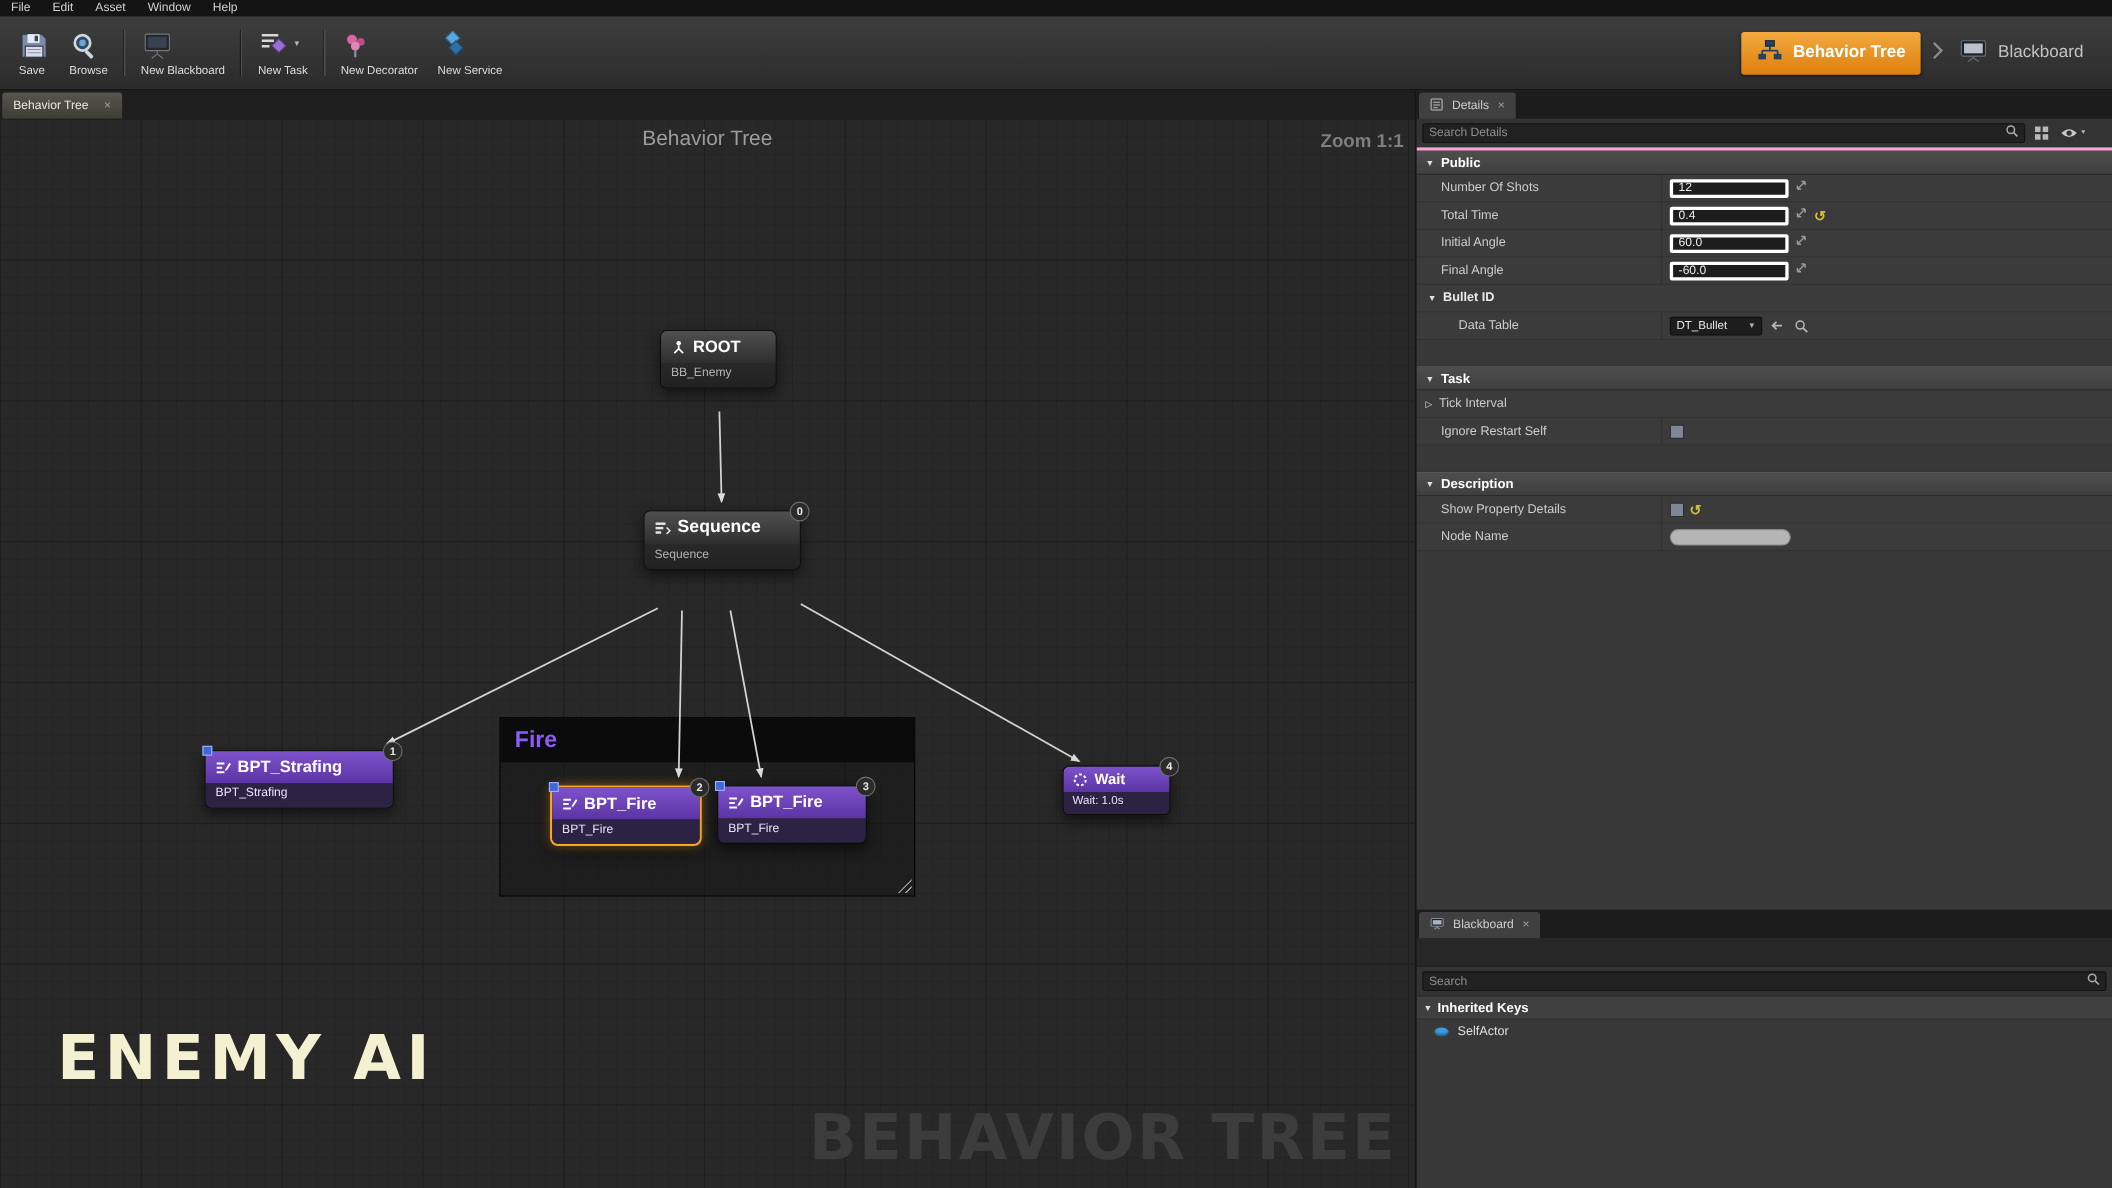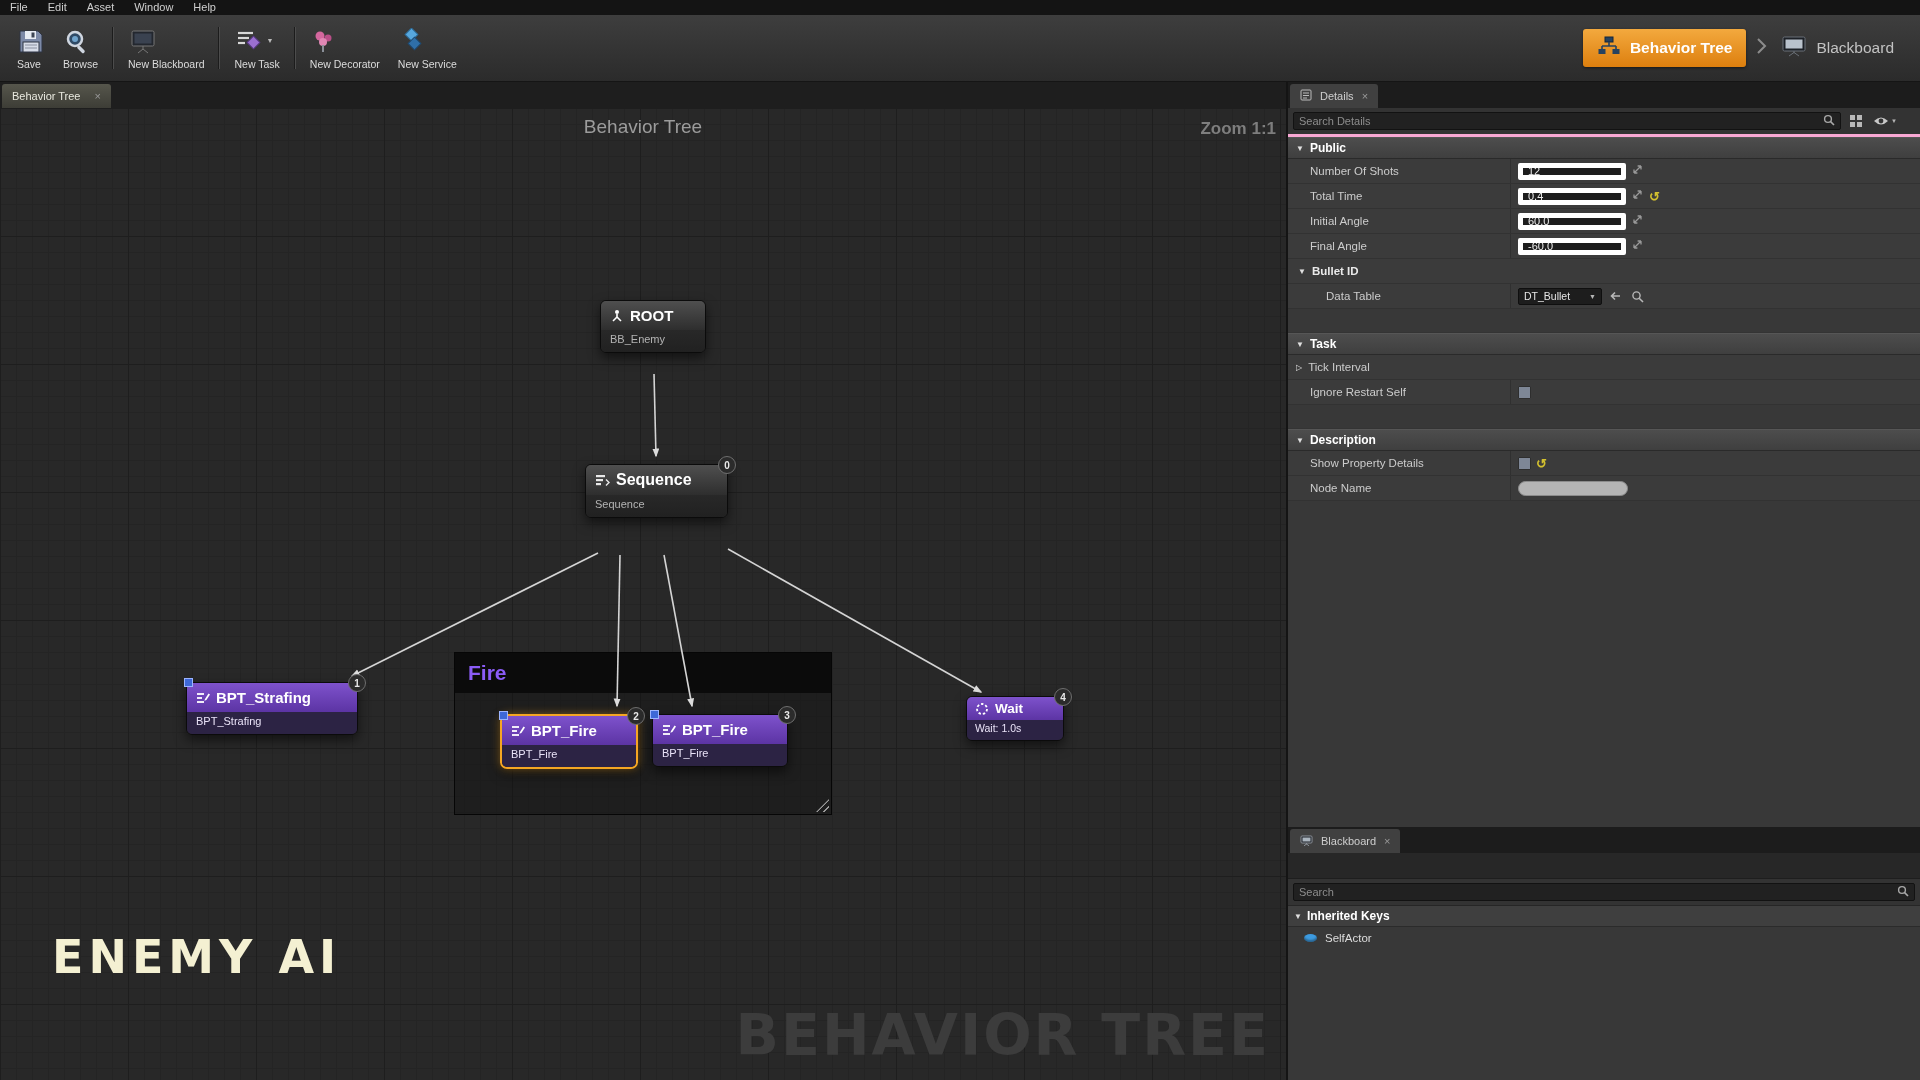--- a/index.html
+++ b/index.html
@@ -67,21 +67,21 @@
   .sel { border:2px solid #f5a623; border-radius:7px;
          box-shadow:0 0 10px rgba(245,166,35,.45),0 5px 12px rgba(0,0,0,.5); }
   .badge { position:absolute; top:-9px; right:-9px; width:18px; height:18px; border-radius:50%;
            background:#2b2b2b; border:1.5px solid #6e6e6e; color:#e8e8e8; font-size:10px; font-weight:bold;
            display:flex; align-items:center; justify-content:center; z-index:4; }
   .flag { position:absolute; top:-5px; left:-3px; width:9px; height:9px; background:#3e68d8;
           border:1px solid #9cb4ff; z-index:4; }
   .nicon { display:flex; align-items:center; }
 
   .overlay-title { position:absolute; left:52px; top:822px; z-index:1; color:#f4f0d2;
-                   font-size:46px; font-weight:900; letter-spacing:5px;
+                   font-size:56px; font-weight:900; letter-spacing:5px;
                    font-family:"DejaVu Sans","Liberation Sans",sans-serif; }
   .watermark { position:absolute; right:16px; top:894px; z-index:0; color:#3c3c3c;
                font-size:57px; font-weight:800; letter-spacing:2px;
                font-family:"DejaVu Sans","Liberation Sans",sans-serif; }
 
   
   .right-col { width:634px; flex:none; display:flex; flex-direction:column; background:#383838;
                border-left:2px solid #141414; }
   .panel-tabbar { height:26px; background:#1c1c1c; display:flex; align-items:flex-end; padding-left:2px; flex:none; }
   .panel-tab { height:24px; background:#404040; border-radius:3px 3px 0 0; color:#cecece; font-size:11px;
@@ -104,21 +104,21 @@
               color:#fff; font-weight:bold; font-size:12px; flex:none; }
   .tri { font-size:8px; color:#e0e0e0; }
   .drow { height:25px; background:#3b3b3b; border-bottom:1px solid #323232; display:flex; align-items:center; flex:none; }
   .dlabel { width:222px; flex:none; color:#cccccc; font-size:11.5px; padding-left:22px;
             display:flex; align-items:center; gap:6px; }
   .dlabel.bold { font-weight:bold; color:#eaeaea; padding-left:10px; }
   .dlabel.sub { padding-left:38px; }
   .dlabel.tri-row { padding-left:8px; }
   .dvalue { flex:1; display:flex; align-items:center; gap:5px; border-left:1px solid #303030;
             padding-left:7px; height:100%; }
-  .num-field { width:108px; height:17px; background:#1d1d1d; border:5px solid #ffffff; border-radius:2px;
+  .num-field { width:108px; height:17px; background:#1d1d1d; border:3px solid #ffffff; border-radius:2px;
                color:#ececec; font-size:11px; padding:0 5px; font-family:inherit; outline:none; }
   .name-field { width:110px; height:15px; background:#b5b5b5; border:1px solid #8c8c8c; border-radius:8px; outline:none; }
   .dd { height:17px; background:#1d1d1d; border:1px solid #0f0f0f; border-radius:2px; color:#e6e6e6;
         font-size:10.5px; display:flex; align-items:center; justify-content:space-between; padding:0 5px; gap:4px; }
   .dd .caret { font-size:7px; color:#b5b5b5; }
   .checkbox { width:13px; height:13px; background:#7e8796; border:1px solid #2e2e2e; border-radius:1px; }
   .revert { color:#d3c02f; font-size:13px; line-height:1; font-weight:bold; }
   .dspacer { height:24px; background:#383838; border-bottom:1px solid #343434; flex:none; }
   .dfiller { flex:1; background:#383838; }
 

